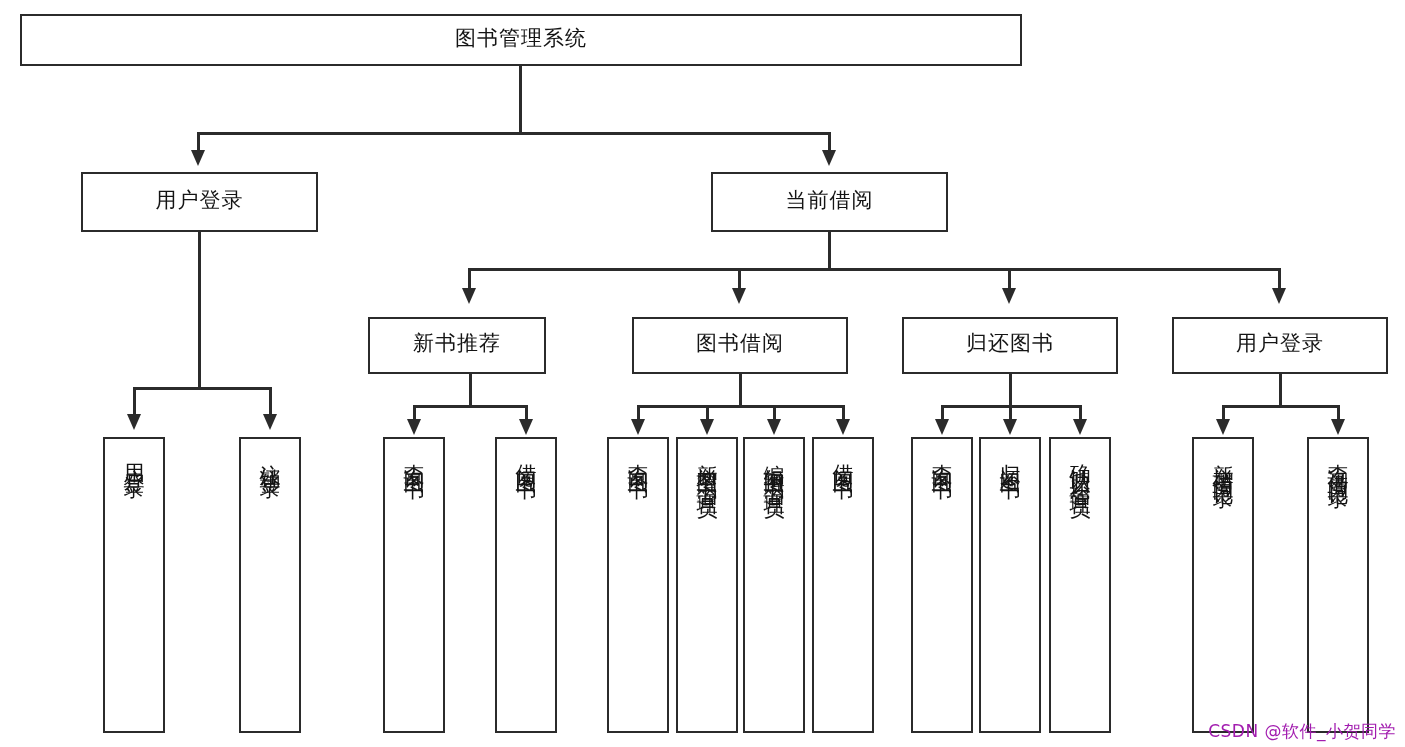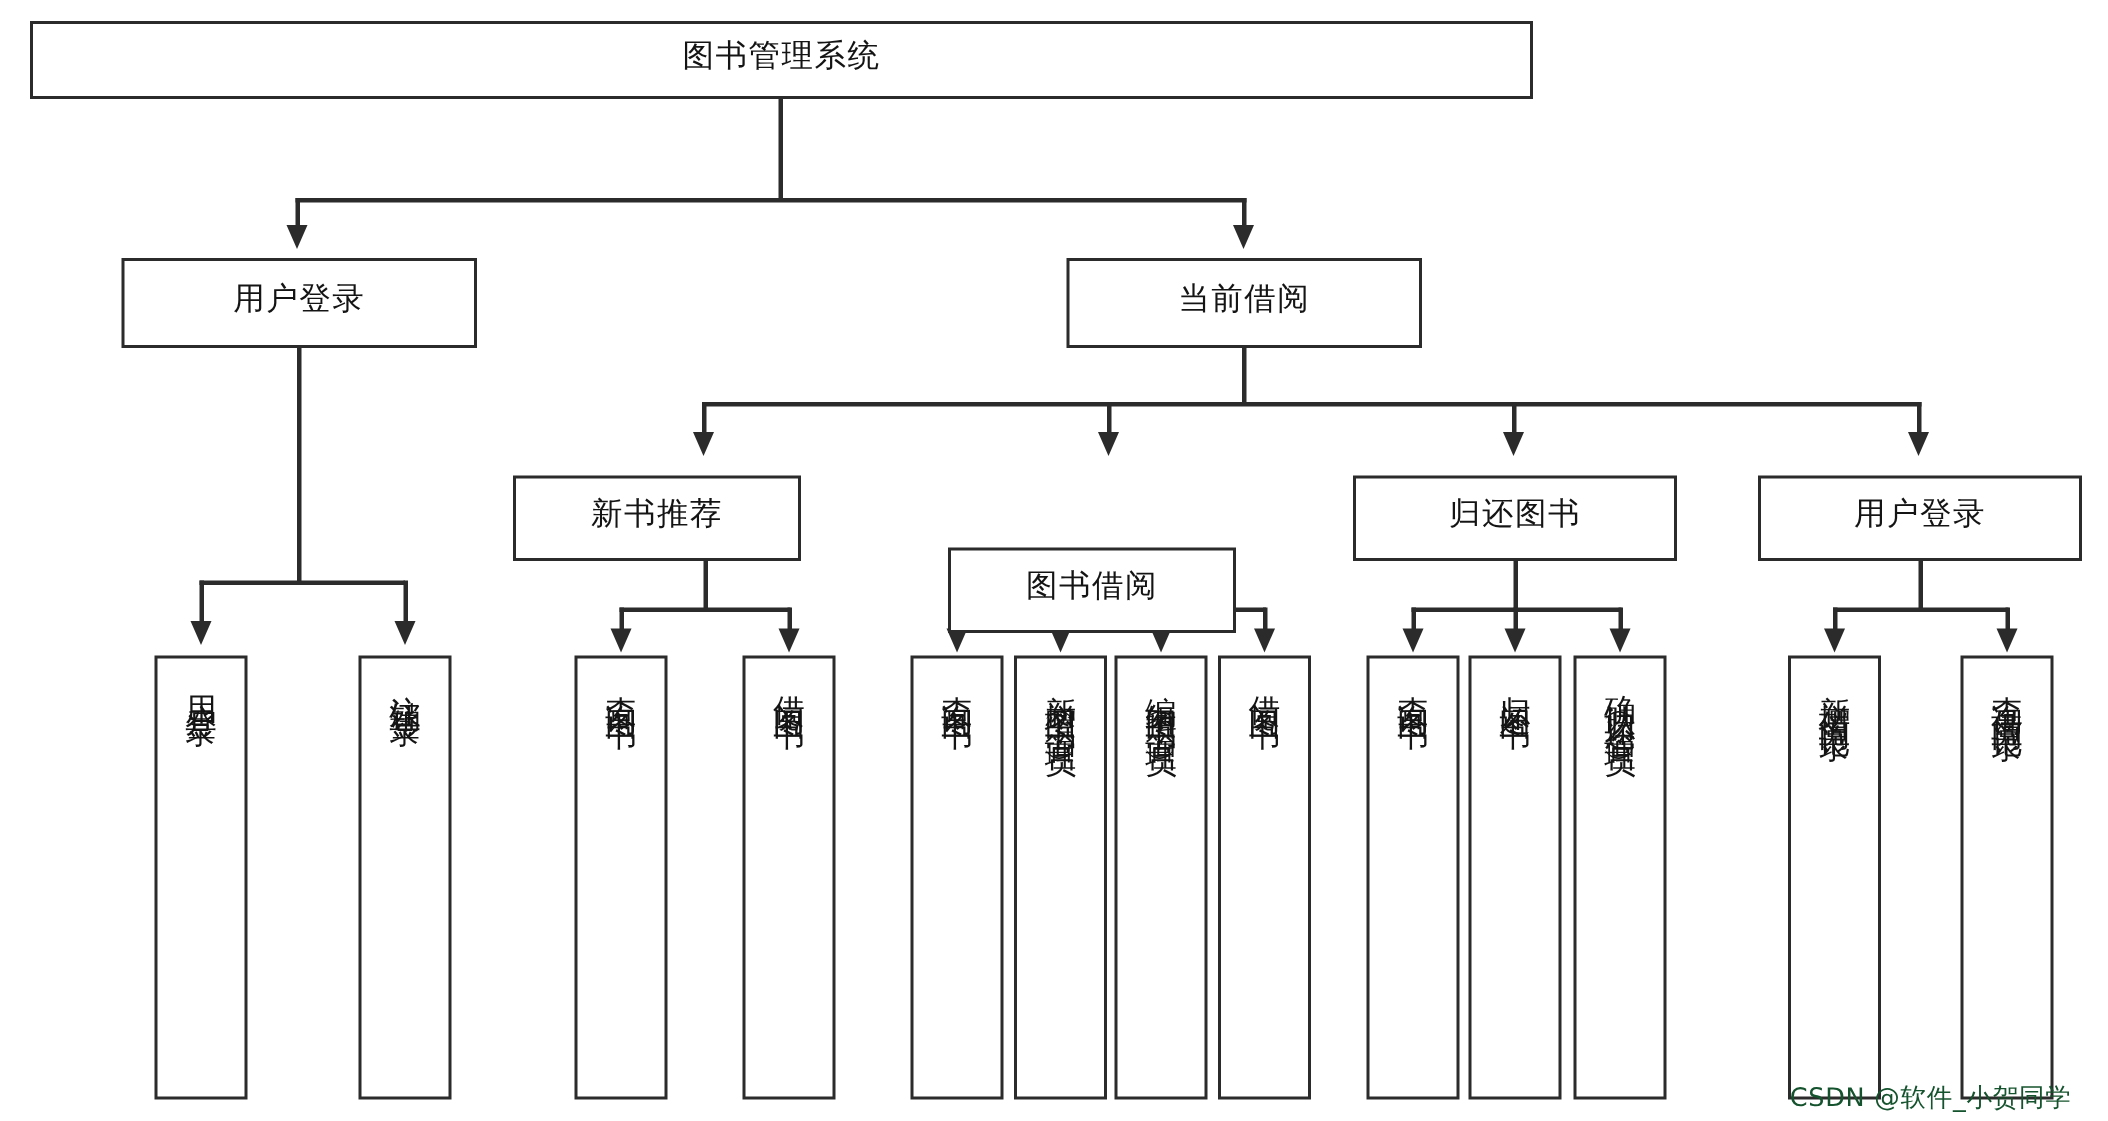--- a/index.html
+++ b/index.html
@@ -64,24 +64,24 @@
     position:absolute;
     width:0;height:0;
     border-left:7px solid transparent;
     border-right:7px solid transparent;
     border-top:16px solid #2b2b2b;
     z-index:2;
   }
   
   #watermark{
     position:absolute;
-    right:24px;
+    right:9px;
     bottom:4px;
     font-size:17px;
-    color:#14532d;
+    color:#a21caf;
     letter-spacing:0.5px;
     white-space:nowrap;
     z-index:6;
   }
 </style>
 </head>
 <body>
 
 <div id="stage">
 
@@ -117,24 +117,24 @@
   <div class="ln h" style="left:468px;top:268px;width:813px;height:2.5px;"></div>
   <div class="ln v" style="left:468px;top:268px;height:22px;"></div>
   <div class="arrow" style="left:462px;top:288px;"></div>
   <div class="ln v" style="left:738px;top:268px;height:22px;"></div>
   <div class="arrow" style="left:732px;top:288px;"></div>
   <div class="ln v" style="left:1008px;top:268px;height:22px;"></div>
   <div class="arrow" style="left:1002px;top:288px;"></div>
   <div class="ln v" style="left:1278px;top:268px;height:22px;"></div>
   <div class="arrow" style="left:1272px;top:288px;"></div>
 
-  <div class="node horiz" style="left:342px;top:317px;width:192px;height:57px;">
+  <div class="node horiz" style="left:368px;top:317px;width:178px;height:57px;">
     <span class="lbl">新书推荐</span>
   </div>
-  <div class="node horiz" style="left:632px;top:317px;width:192px;height:57px;margin-top:48px;">
+  <div class="node horiz" style="left:632px;top:317px;width:216px;height:57px;">
     <span class="lbl">图书借阅</span>
   </div>
   <div class="node horiz" style="left:902px;top:317px;width:216px;height:57px;">
     <span class="lbl">归还图书</span>
   </div>
   <div class="node horiz" style="left:1172px;top:317px;width:216px;height:57px;">
     <span class="lbl">用户登录</span>
   </div>
 
   <div class="ln v" style="left:469px;top:374px;height:33px;"></div>

